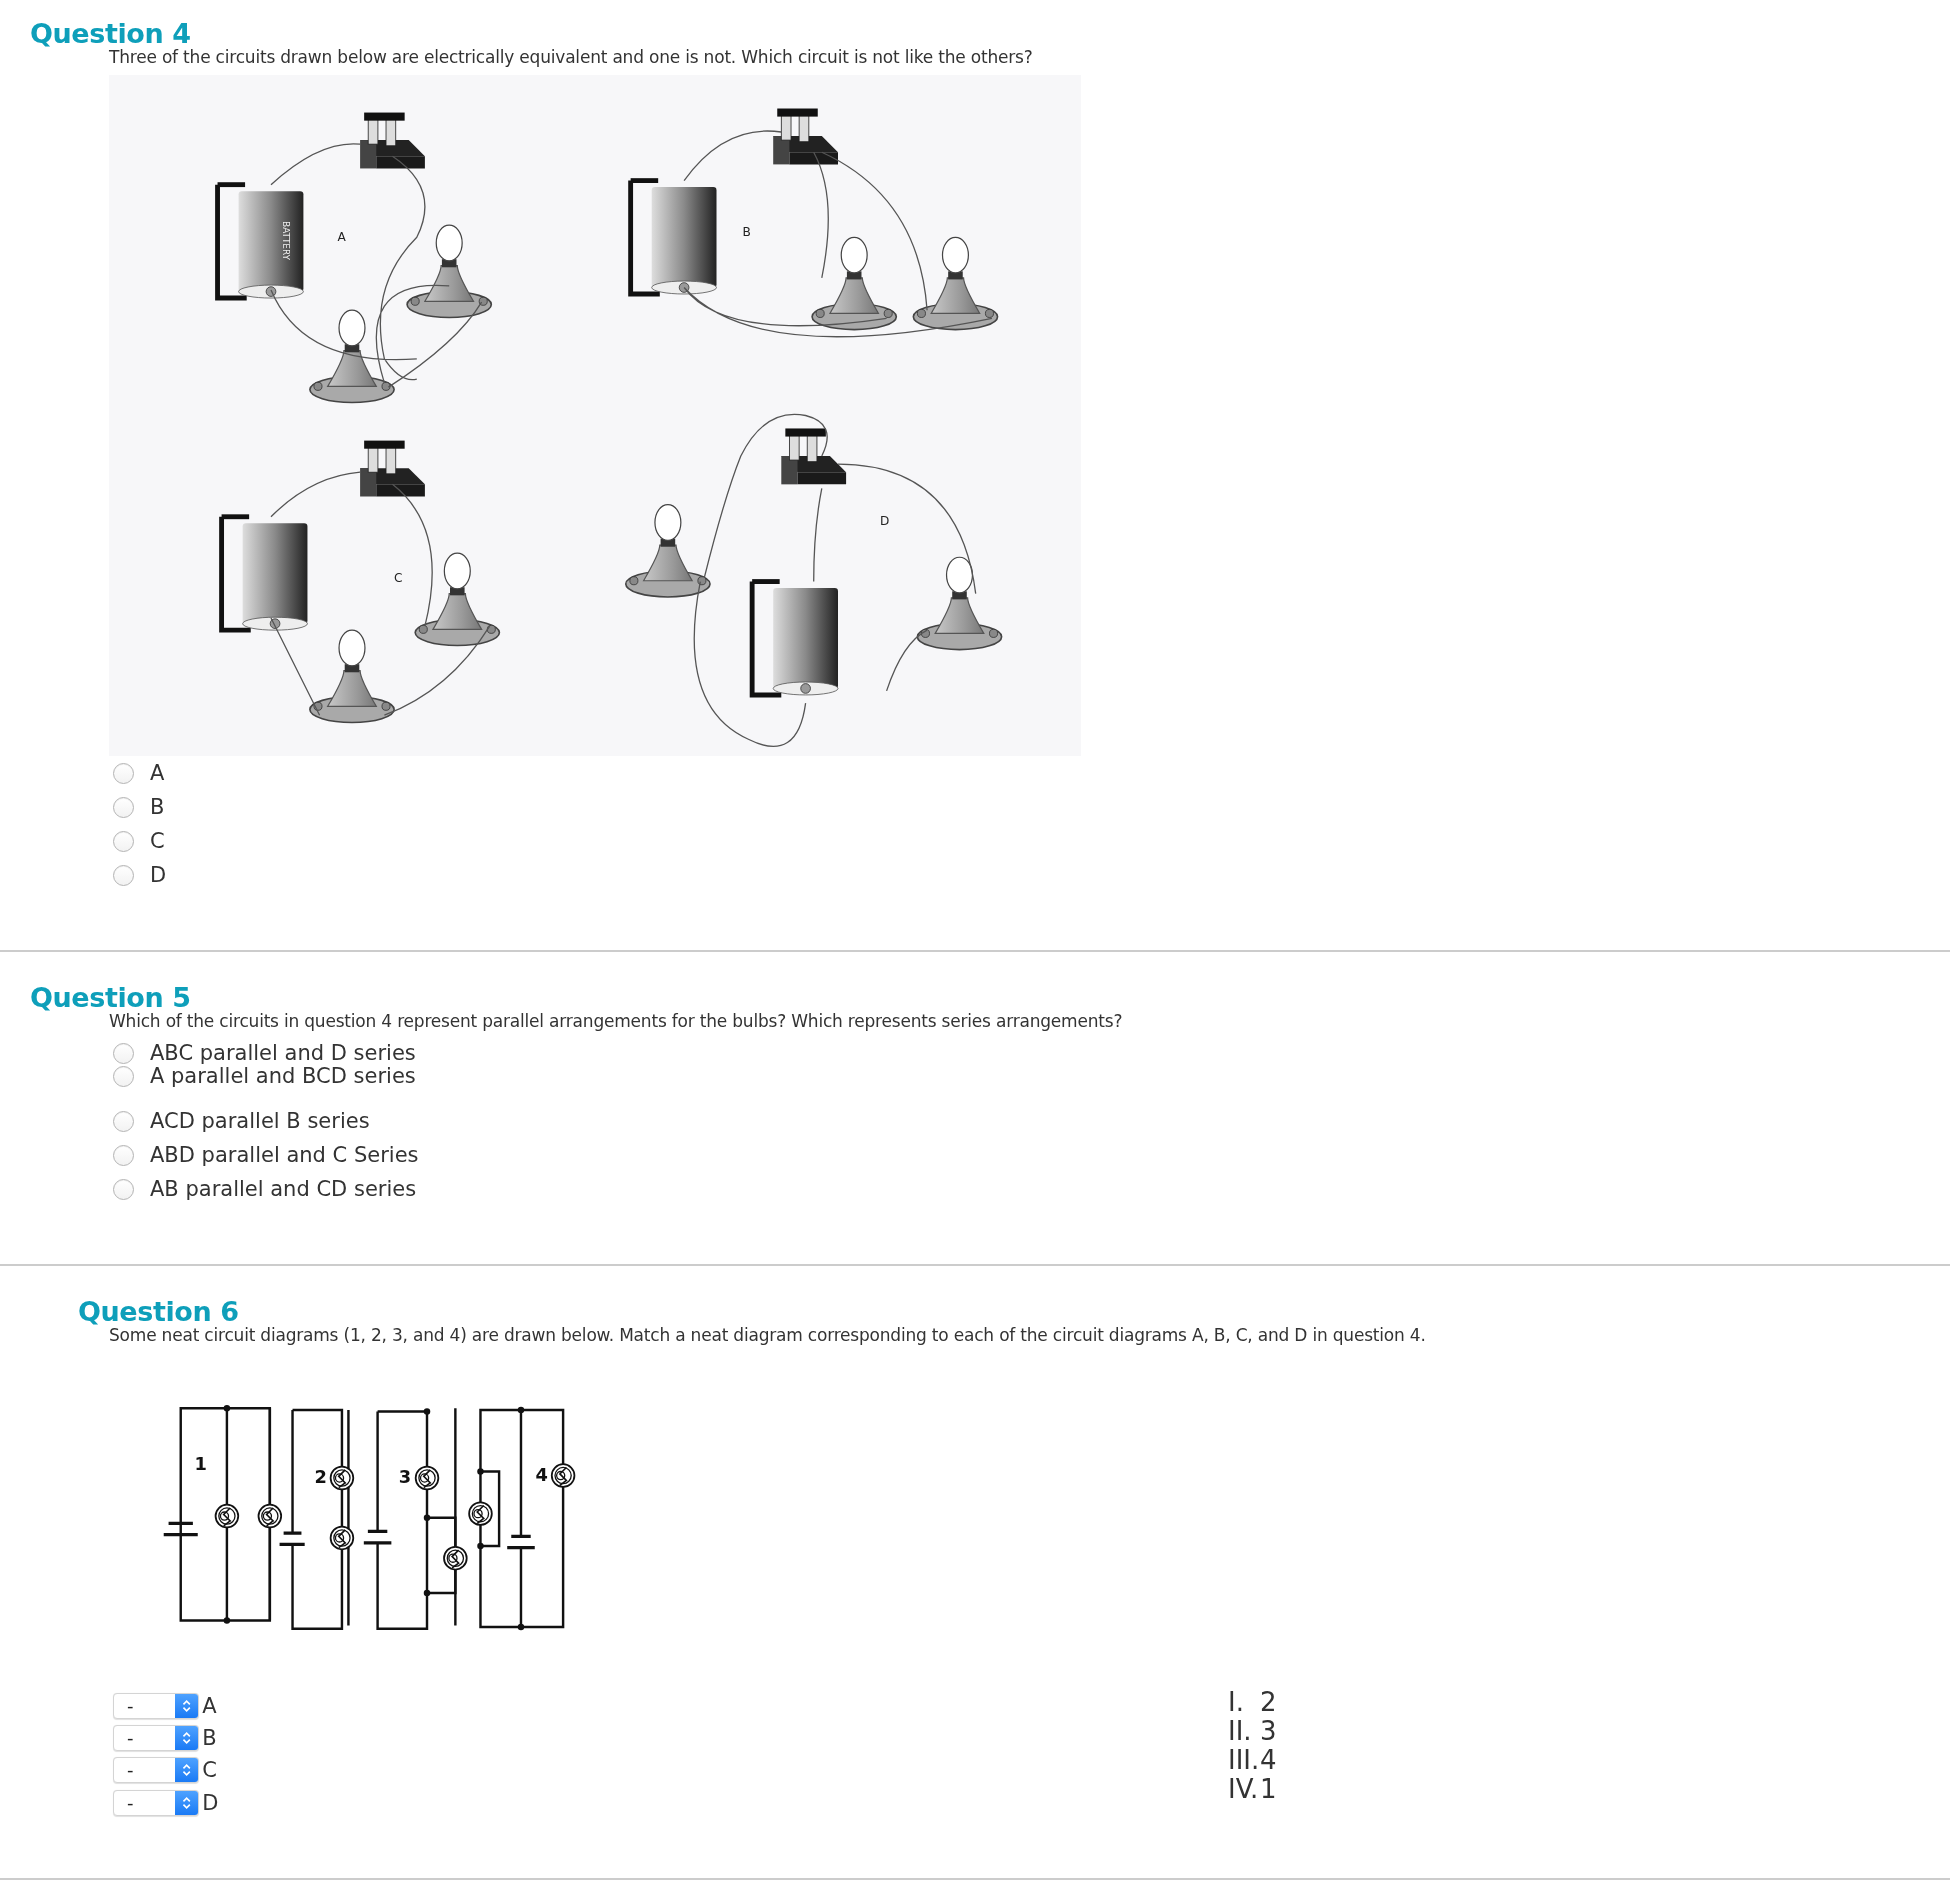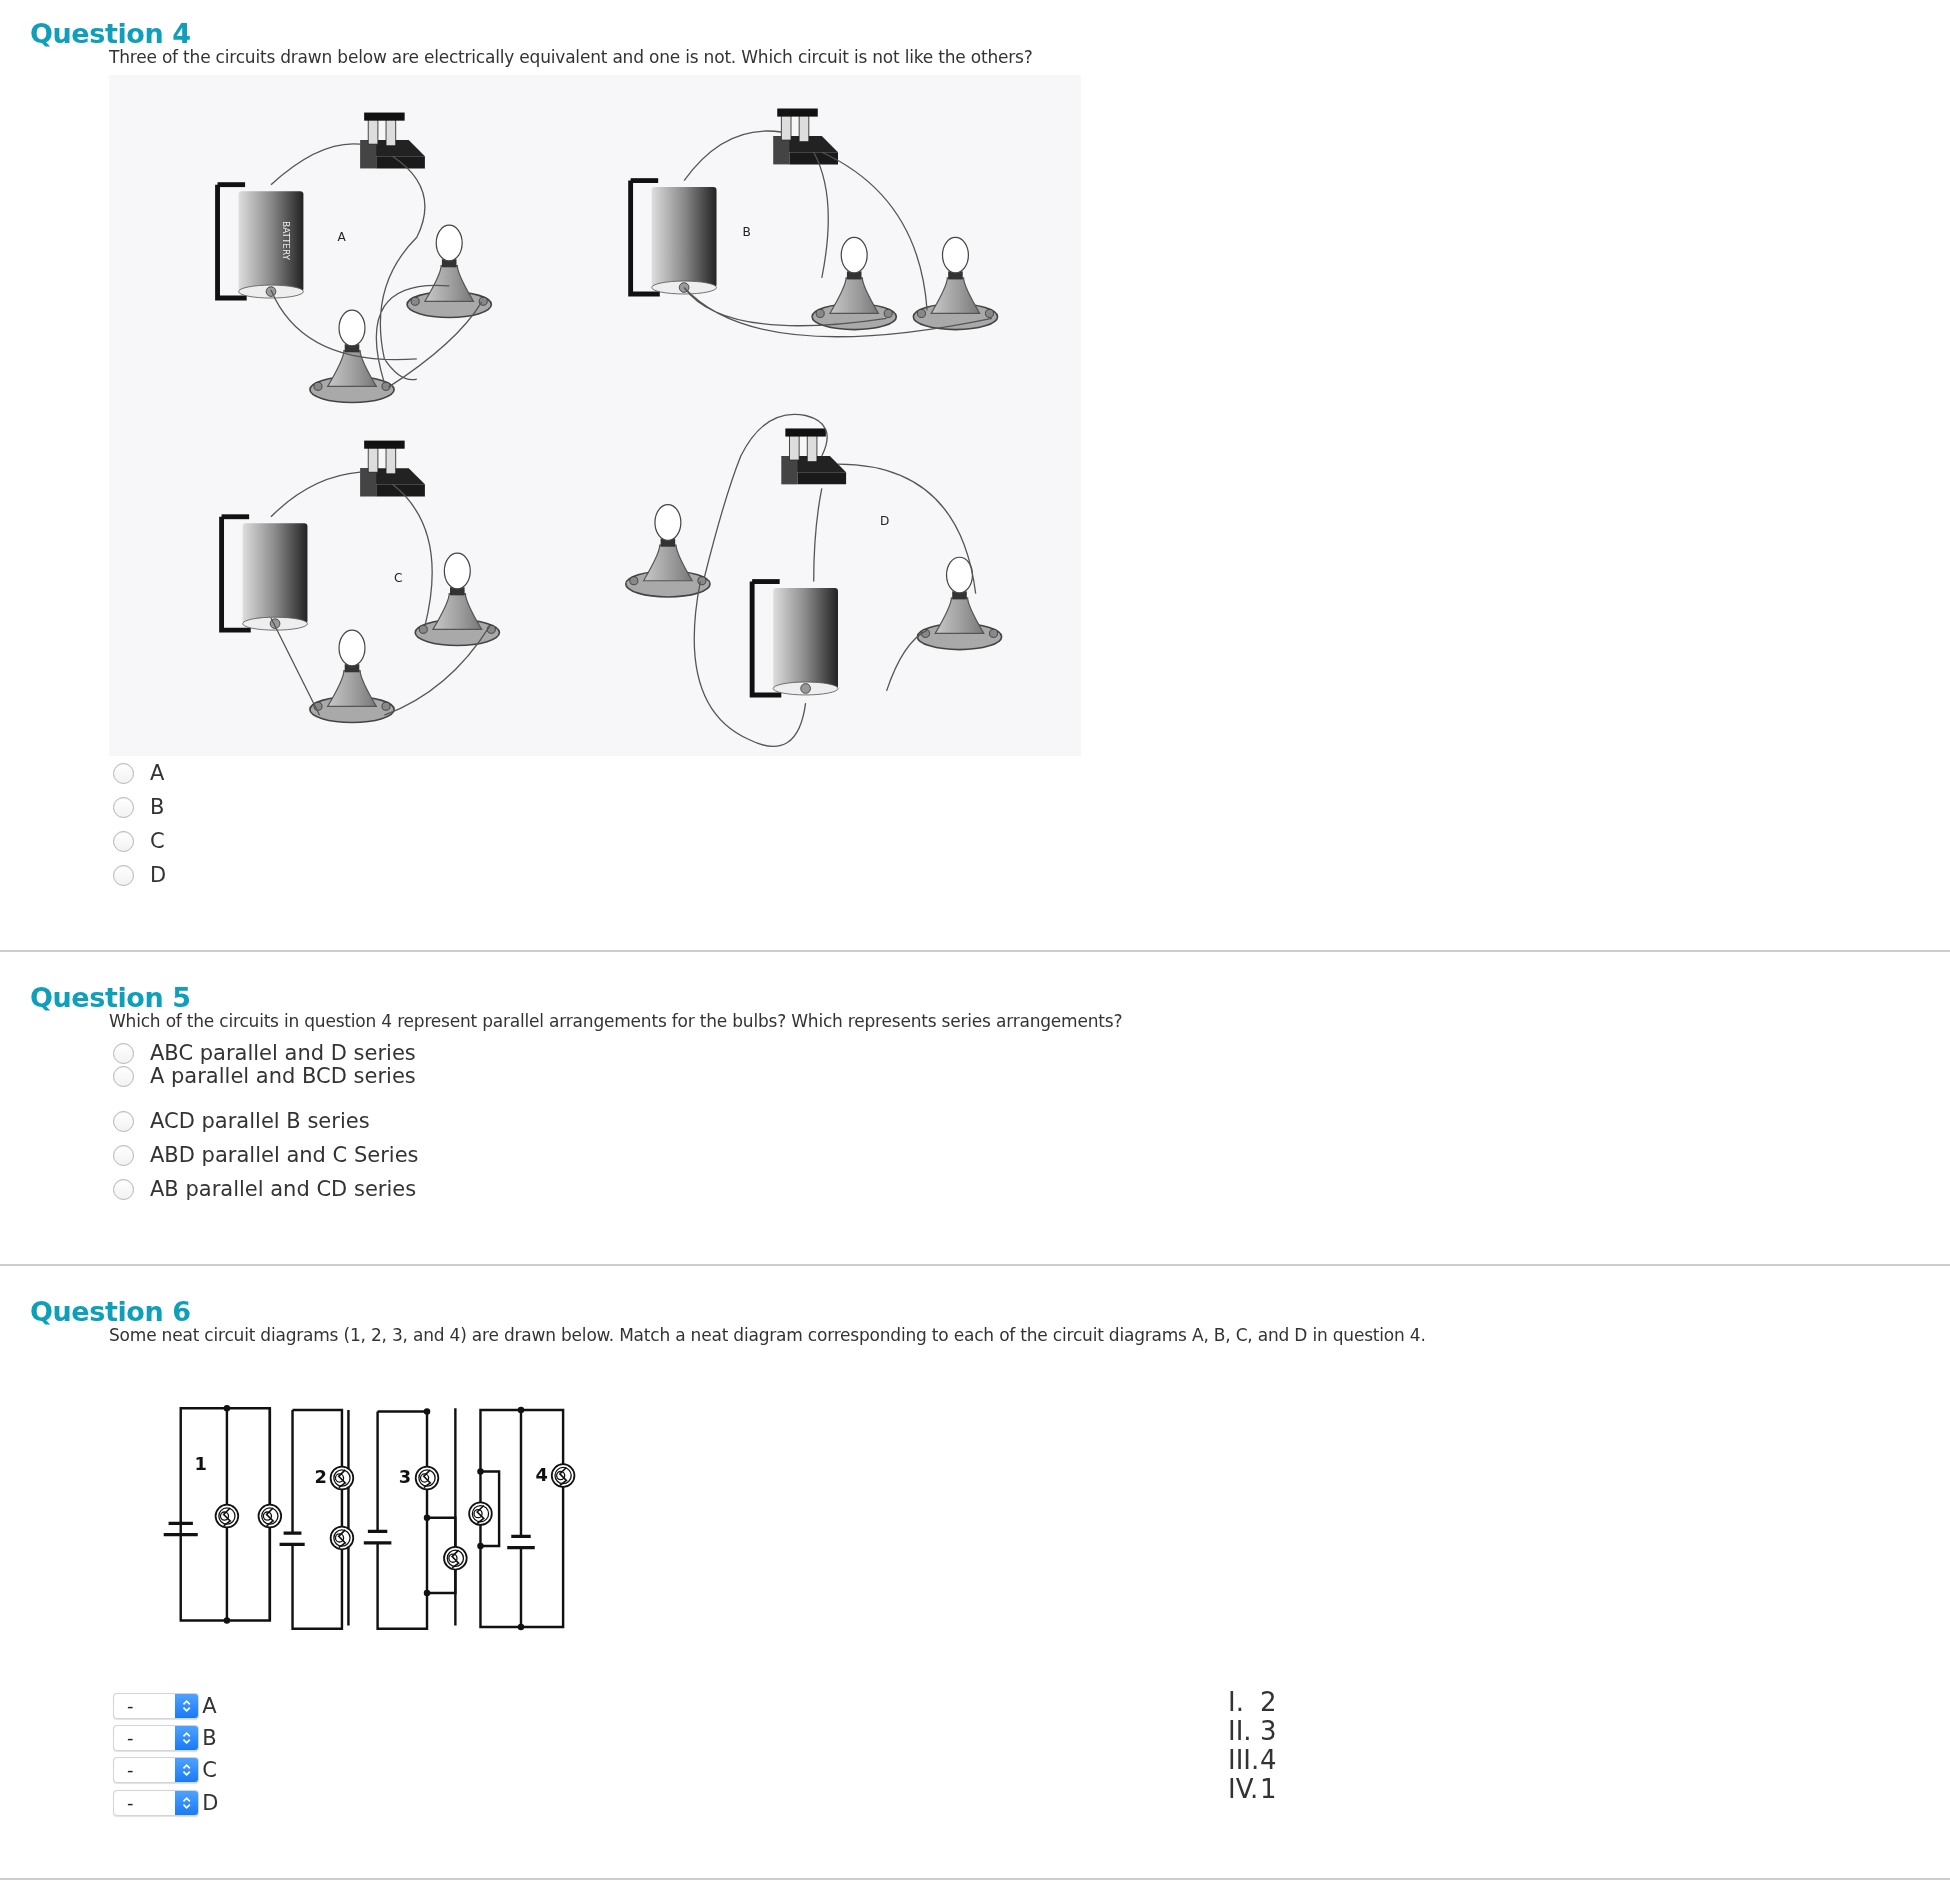--- a/index.html
+++ b/index.html
@@ -141,21 +141,21 @@
     <span class="radio"></span>
     <span class="optlabel">ABD parallel and C Series</span>
   </div>
 <div class="opt" style="top:1173px;">
     <span class="radio"></span>
     <span class="optlabel">AB parallel and CD series</span>
   </div>
 
 <div class="sep" style="top:1264px;"></div>
 
-<div class="qtitle" style="top:1296px;">Question 6</div>
+<div class="qtitle" style="top:1296px;margin-left:48px;">Question 6</div>
 <div class="qtext" style="top:1325px;">Some neat circuit diagrams (1, 2, 3, and 4) are drawn below. Match a neat diagram corresponding to each of the circuit diagrams A, B, C, and D in question 4.</div>
 
 <svg style="position:absolute; left:154px; top:1400px;" width="721" height="237" viewBox="0 0 890 292">
   <defs>
     <g id="lamp">
       <circle r="14" fill="#fff" stroke="#111" stroke-width="2.2"></circle>
       <circle r="10" fill="none" stroke="#111" stroke-width="1.6"></circle>
       <path d="M4,-10 L-4,-2 L4,6 L-4,12" fill="none" stroke="#111" stroke-width="2"></path>
       <circle cx="-3" cy="0" r="5" fill="none" stroke="#111" stroke-width="1.6"></circle>
     </g>

